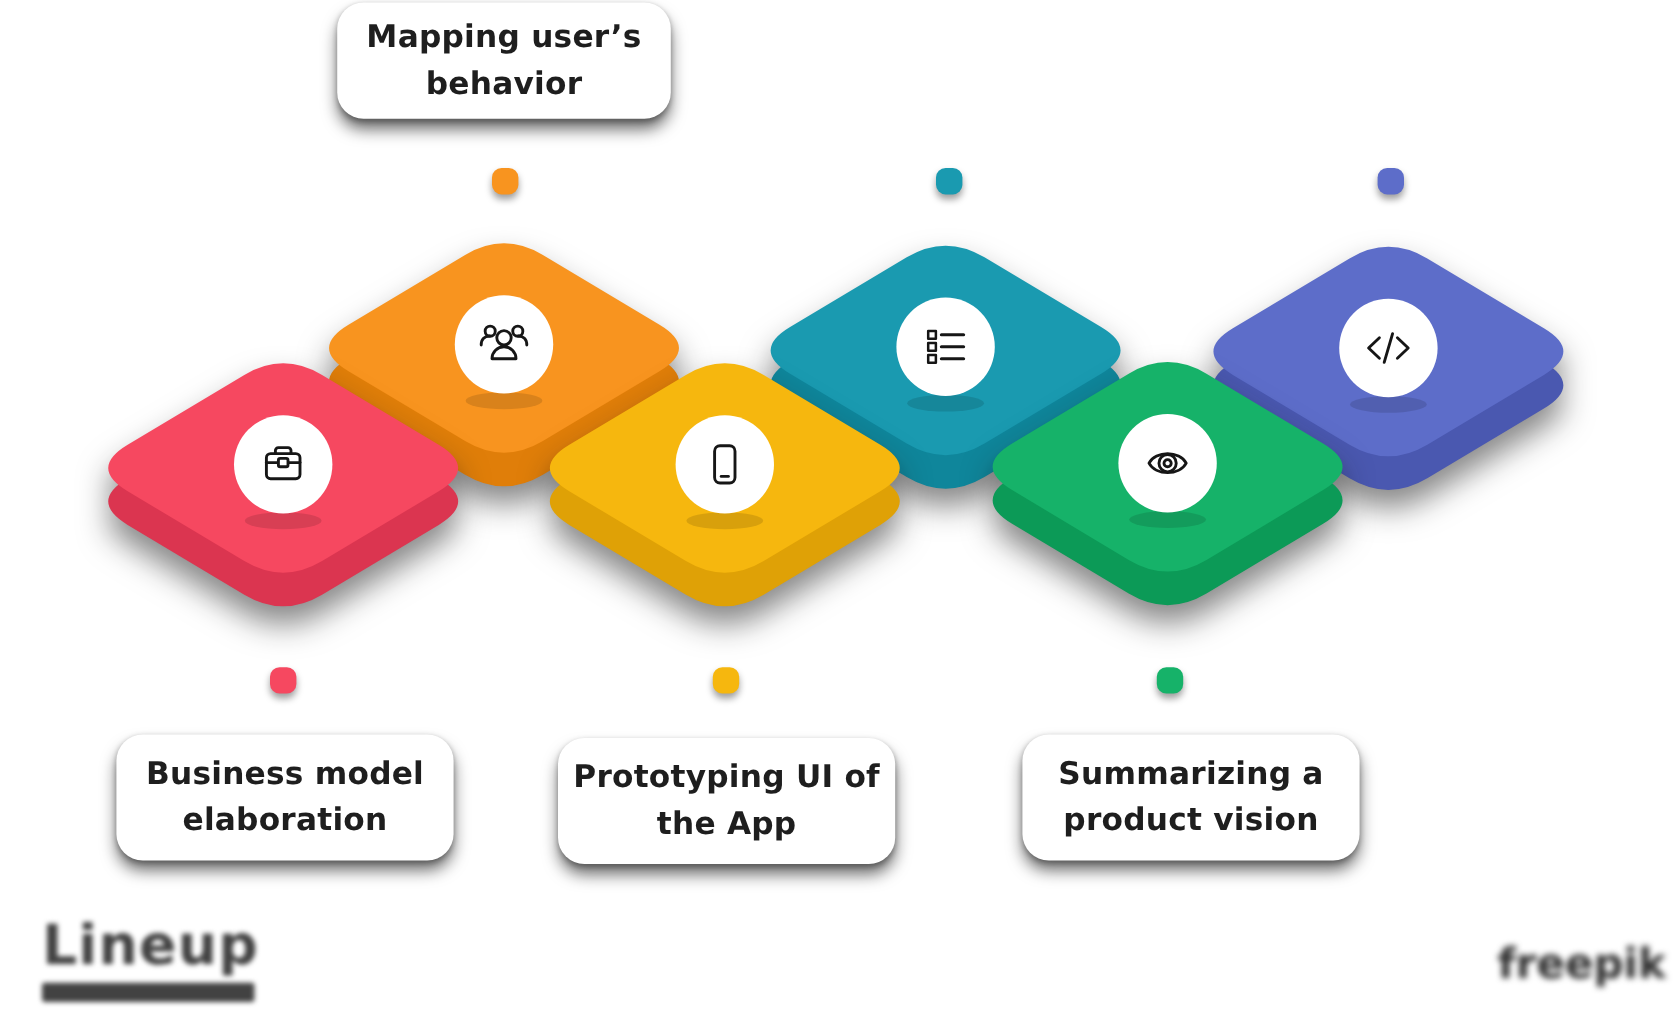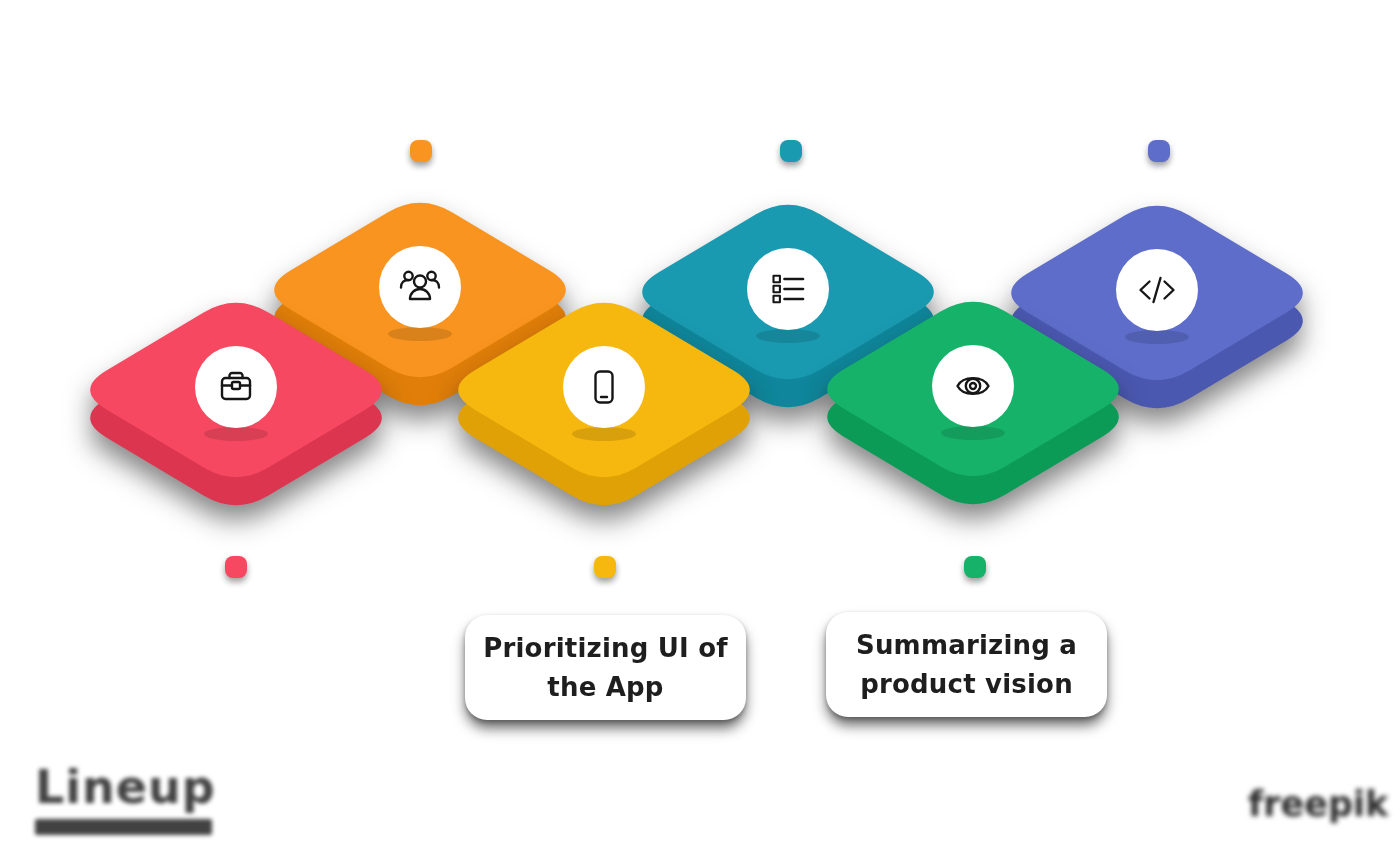--- a/index.html
+++ b/index.html
@@ -34,20 +34,24 @@
   .logo-right{
     position:absolute;left:1248px;top:784px;filter:blur(2.6px);color:#2d2d2d;
     font-size:35px;font-weight:800;letter-spacing:0px;
   }
 </style>
 </head>
 <body>
 
 <div class="stage">
 
+  <div class="card top" style="left:281px;top:2px;">
+    <div class="card-text">Mapping user’s
+behavior</div>
+  </div>
 
   <div class="dot" style="left: 410px; top: 140px; background: rgb(248, 148, 31);"></div>
   <div class="dot" style="left: 780px; top: 140px; background: rgb(26, 154, 176);"></div>
   <div class="dot" style="left: 1148px; top: 140px; background: rgb(93, 109, 201);"></div>
   <div class="dot" style="left: 225px; top: 556px; background: rgb(246, 72, 96);"></div>
   <div class="dot" style="left: 594px; top: 556px; background: rgb(246, 183, 14);"></div>
   <div class="dot" style="left: 964px; top: 556px; background: rgb(22, 178, 105);"></div>
 
   <svg class="tile" style="left:250px;top:180px;" width="340" height="250" viewBox="-170 -110 340 250">
     <path transform="translate(0,28)" d="M 32.4 -77.6 L 129.6 -19.4 Q 162 0 129.6 19.4 L 32.4 77.6 Q 0 97 -32.4 77.6 L -129.6 19.4 Q -162 0 -129.6 -19.4 L -32.4 -77.6 Q 0 -97 32.4 -77.6 Z" fill="#E07E09"></path>
@@ -120,25 +124,29 @@
     <path d="M 32.4 -77.6 L 129.6 -19.4 Q 162 0 129.6 19.4 L 32.4 77.6 Q 0 97 -32.4 77.6 L -129.6 19.4 Q -162 0 -129.6 -19.4 L -32.4 -77.6 Q 0 -97 32.4 -77.6 Z" fill="#16B269"></path>
     <ellipse cx="0" cy="44" rx="32" ry="7" fill="rgba(0,0,0,0.12)"></ellipse>
     <circle cx="0" cy="-3" r="41" fill="#ffffff"></circle>
     <g class="icon" transform="translate(0,-3)">
       <path d="M -15.5 0 C -10 -10.5 10 -10.5 15.5 0 C 10 10.5 -10 10.5 -15.5 0 Z"></path>
       <circle cx="0" cy="0" r="7.2"></circle>
       <circle cx="0" cy="0" r="3"></circle>
     </g>
   </svg>
 
+  <div class="card bottom" style="left:97px;top:612px;">
+    <div class="card-text">Business model
+elaboration</div>
+  </div>
   <div class="card bottom" style="left:465px;top:615px;">
-    <div class="card-text">Prioritizing UI of
+    <div class="card-text">Prototyping UI of
 the App</div>
   </div>
-  <div class="card bottom" style="left:826px;top:612px;">
+  <div class="card bottom" style="left:852px;top:612px;">
     <div class="card-text">Summarizing a
 product vision</div>
   </div>
 
   <div class="logo-left">
     <div class="word">Lineup</div>
     <div class="bar"></div>
   </div>
   <div class="logo-right">freepik</div>
 

